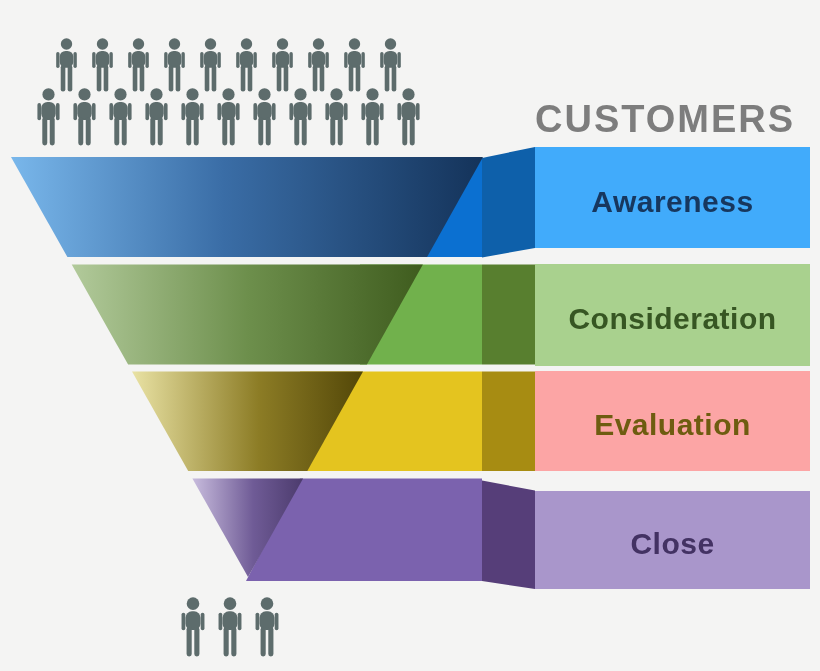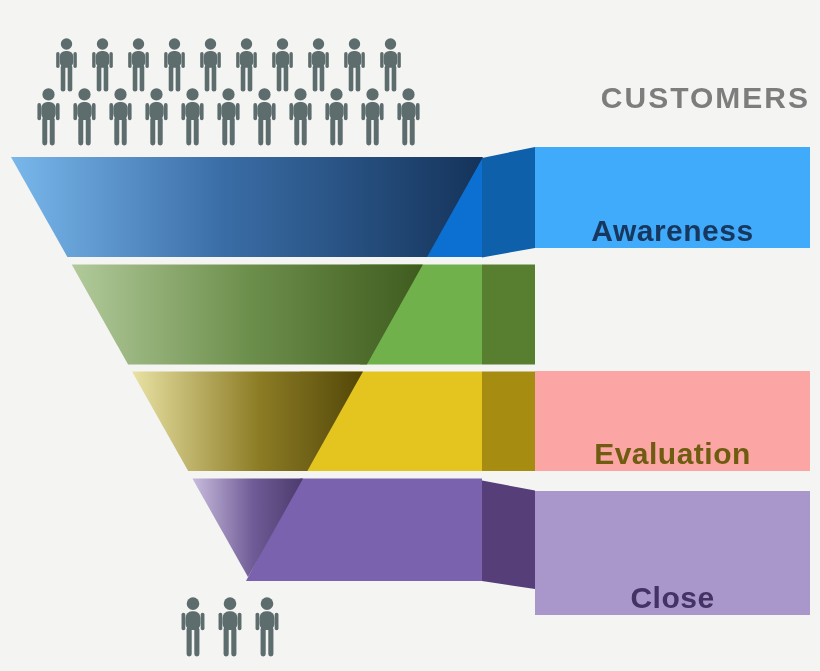--- a/index.html
+++ b/index.html
@@ -22,38 +22,38 @@
   .row-top-2{left:34px;top:88px;gap:7px;}
   .row-top-2 svg{width:29px;height:58px;}
   .row-bottom{left:178px;top:596px;gap:7px;}
   .row-bottom svg{width:30px;height:62px;}
   
   .funnel-svg{position:absolute;left:0;top:0;width:820px;height:671px;}
   
   .bar{
     position:absolute;
     left:535px;width:275px;
-    display:flex;align-items:flex-end;justify-content:center;
+    display:flex;align-items:center;justify-content:center;
     box-sizing:border-box;
     padding-top:8px;
   }
   .bar-label{
     font-size:30px;
     font-weight:bold;
     letter-spacing:0.5px;
   }
   .bar-awareness{top:147px;height:101px;}
   .bar-consideration{top:264px;height:102px;}
   .bar-evaluation{top:371px;height:100px;}
-  .bar-close{top:491px;height:124px;}
+  .bar-close{top:491px;height:98px;}
   .customers-heading{
     position:absolute;
-    left:535px;top:81px;width:275px;
-    text-align:right;
-    font-size:30px;
+    left:535px;top:98px;width:275px;
+    text-align:left;
+    font-size:38px;
     font-weight:bold;
     letter-spacing:2px;
   }
 </style>
 </head>
 <body>
 
 <div class="stage" style="background: rgb(244, 244, 243);">
 
   <div class="people-row row-top-1" style="color: rgb(93, 108, 108);">
@@ -287,20 +287,23 @@
     <polygon points="71.7,264.5 422.9,264.5 366.9,364.5 128.1,364.5" fill="url(#g-consideration)"></polygon>
     <polygon points="132,371.5 363,371.5 307.3,471 188.2,471" fill="url(#g-evaluation)"></polygon>
     <polygon points="192.4,478.5 303.1,478.5 248,577" fill="url(#g-close)"></polygon>
   </svg>
 
   <div class="customers-heading" style="color: rgb(125, 125, 125);">CUSTOMERS</div>
 
   <div class="bar bar-awareness" style="background: rgb(65, 171, 251);">
     <span class="bar-label" style="color: rgb(23, 55, 94);">Awareness</span>
   </div>
+  <div class="bar bar-consideration" style="background: rgb(169, 209, 142);">
+    <span class="bar-label" style="color: rgb(55, 86, 35);">Consideration</span>
+  </div>
   <div class="bar bar-evaluation" style="background: #fca5a5;">
     <span class="bar-label" style="color: rgb(110, 92, 16);">Evaluation</span>
   </div>
   <div class="bar bar-close" style="background: rgb(169, 150, 203);">
     <span class="bar-label" style="color: rgb(67, 50, 99);">Close</span>
   </div>
 
   <div class="people-row row-bottom" style="color: rgb(93, 108, 108);">
     <svg viewBox="0 0 28 56">
       <circle cx="14" cy="6.2" r="5.9" fill="currentColor"></circle>

